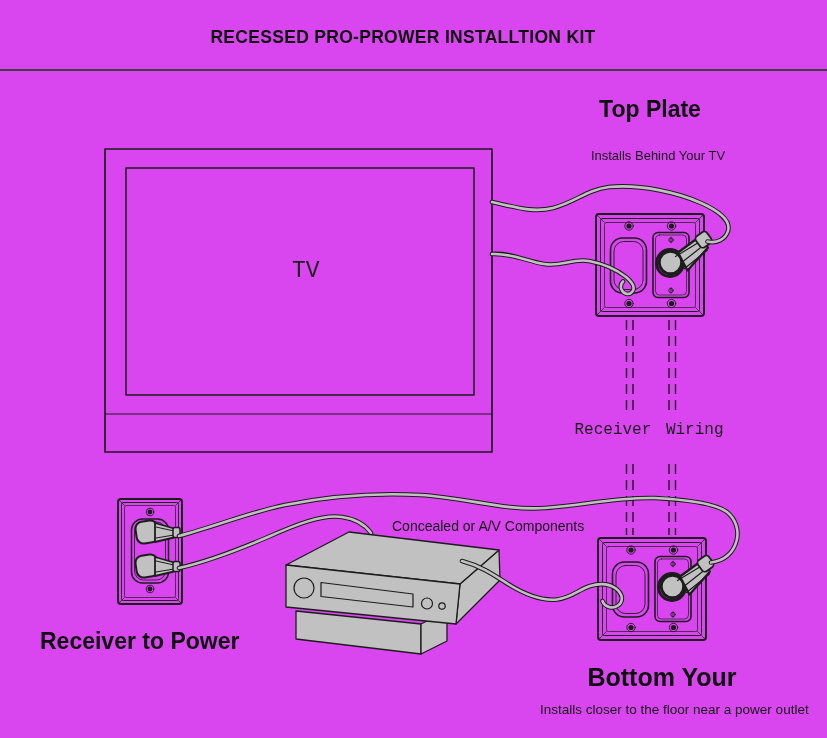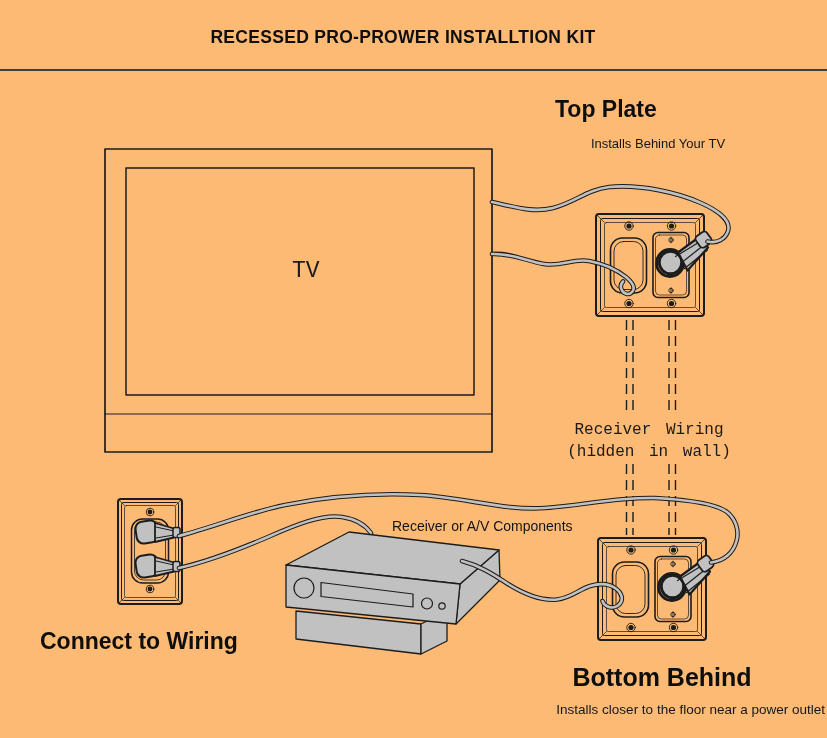--- a/index.html
+++ b/index.html
@@ -1,41 +1,41 @@
 <!DOCTYPE html>
 <html><head>
 <meta charset="utf-8">
 <style>
   html,body { margin:0; padding:0; background:#c1c1c1; }
   .stage {
     position:relative; width:827px; height:738px;
-    background:#fdba74; overflow:hidden;
+    background:#d946ef; overflow:hidden;
     font-family:"Liberation Sans", sans-serif; color:#0e0e0e;
   }
   .lbl { position:absolute; white-space:nowrap; }
   .title {
     top:27px; left:0; width:806px; text-align:center;
     font-size:17.5px; font-weight:bold; letter-spacing:0.3px;
   }
   .divider { position:absolute; top:69px; left:0; width:827px; height:2px; background:#3f3f3f; }
   .h-big   { font-size:23px; font-weight:bold; }
   .h-huge  { font-size:25px; font-weight:bold; }
   .sub     { font-size:13px; font-weight:normal; color:#161616; }
-  .top-plate-title    { top:96px;  left:555px; width:190px; }
-  .top-plate-sub      { top:136px; left:558px; width:200px; text-align:center; }
+  .top-plate-title    { top:96px;  left:555px; width:190px; text-align:center; }
+  .top-plate-sub      { top:148px; left:558px; width:200px; text-align:center; }
   .concealed {
     top:419px; left:549px; width:200px; text-align:center;
     font-family:"Liberation Mono", monospace; font-size:16px;
     line-height:22px; word-spacing:5px; color:#1a1a1a;
   }
   .receiver-lbl       { top:518px; left:392px; font-size:14px; color:#141414; }
   .tv-lbl             { top:258px; left:292px; font-family:"Liberation Mono", monospace; font-size:23px; color:#1c1c1c; }
   .connect-power      { top:628px; left:40px; }
   .bottom-plate-title { top:663px; left:552px; width:220px; text-align:center; }
-  .bottom-plate-sub   { top:702px; left:540px; width:285px; text-align:right; font-size:13.5px; }
+  .bottom-plate-sub   { top:702px; left:540px; width:285px; text-align:left; font-size:13.5px; }
 
   svg.diagram { position:absolute; top:0; left:0; }
   .stroke  { stroke:#1c1c1c; fill:none; stroke-linecap:round; stroke-linejoin:round; }
   .fillDark{ fill:#1c1c1c; stroke:none; }
   .bgfill  { fill:#c1c1c1; }
   .s07{stroke-width:.7}.s08{stroke-width:.8}.s09{stroke-width:.9}
   .s1{stroke-width:1}.s12{stroke-width:1.2}.s13{stroke-width:1.3}.s15{stroke-width:1.5}.s16{stroke-width:1.6}
   .s17{stroke-width:1.7}.s18{stroke-width:1.8}.s2{stroke-width:2}
   .s22{stroke-width:2.2}.s28{stroke-width:2.8}
   .cable-o { stroke:#1c1c1c; stroke-width:4.6; fill:none; stroke-linecap:round; }
@@ -186,23 +186,22 @@
       <use href="#cableE" class="cable-o"></use>
         <use href="#cableE" class="cable-i"></use>
     </g>
   </svg>
 
   <div class="lbl h-big top-plate-title">Top Plate</div>
   <div class="lbl sub top-plate-sub">Installs Behind Your TV</div>
 
   <div class="lbl concealed">
     <div>Receiver Wiring</div>
-    <div>(hidden in wall)</div>
   </div>
 
-  <div class="lbl receiver-lbl">Receiver or A/V Components</div>
+  <div class="lbl receiver-lbl">Concealed or A/V Components</div>
   <div class="lbl tv-lbl">TV</div>
-  <div class="lbl h-big connect-power">Connect to Wiring</div>
-
-  <div class="lbl h-huge bottom-plate-title">Bottom Behind</div>
+  <div class="lbl h-big connect-power">Receiver to Power</div>
+
+  <div class="lbl h-huge bottom-plate-title">Bottom Your</div>
   <div class="lbl sub bottom-plate-sub">Installs closer to the floor near a power outlet</div>
 
 </div>
 
 </body></html>

